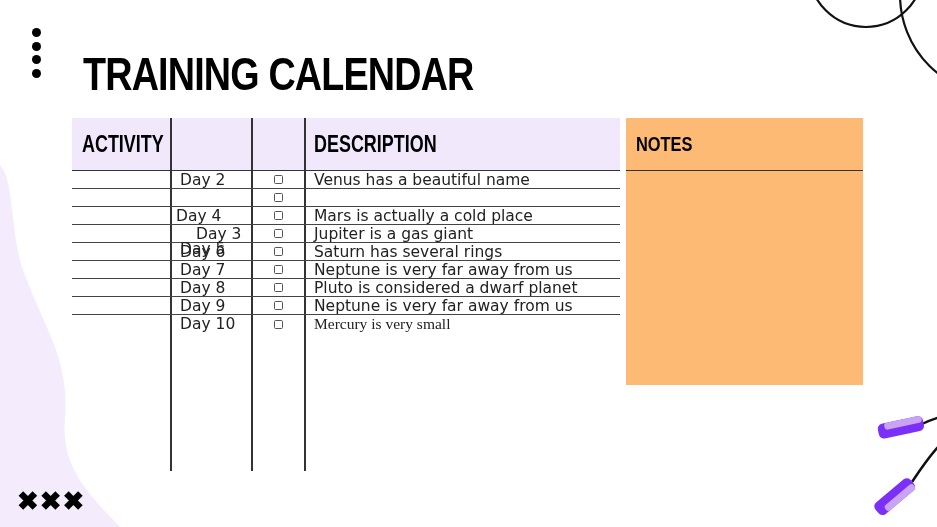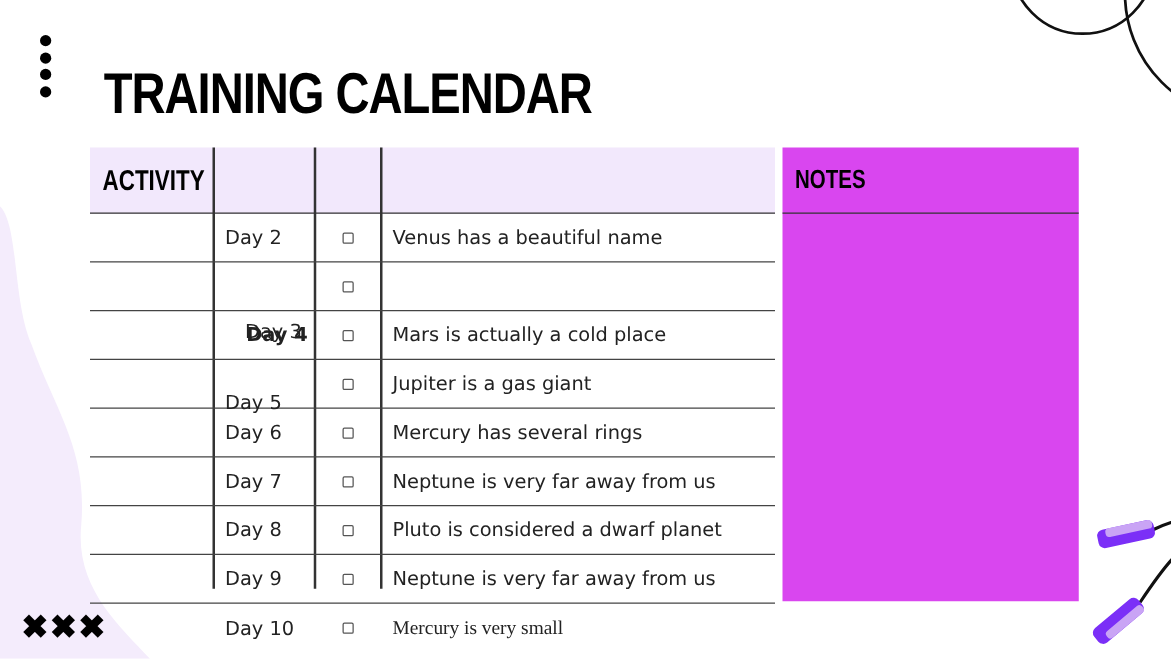--- a/index.html
+++ b/index.html
@@ -5,26 +5,26 @@
   html,body{margin:0;padding:0;}
   body{width:937px;height:527px;position:relative;overflow:hidden;background:#ffffff;font-family:"DejaVu Sans",sans-serif;}
   .blob{position:absolute;left:0;top:0;width:937px;height:527px;}
   .dots{position:absolute;left:32px;top:28px;width:10px;}
   .dots span{display:block;width:9px;height:9px;border-radius:50%;background:#000;margin-bottom:4.5px;}
   .title{position:absolute;left:83px;top:50px;font-family:"Liberation Sans",sans-serif;font-weight:bold;font-size:46px;letter-spacing:-1px;color:#000;transform:scaleX(0.82);transform-origin:left top;line-height:1.05;}
   .table{position:absolute;left:72px;top:118px;width:548px;}
   .thead{height:53px;background:#f2e8fc;position:relative;border-bottom:1.5px solid #333;box-sizing:border-box;}
   .th{position:absolute;top:0;height:53px;display:flex;align-items:center;font-family:"Liberation Sans",sans-serif;font-weight:bold;font-size:23px;color:#000;}
   .th span{display:inline-block;transform:scaleX(0.78);transform-origin:left center;white-space:nowrap;}
-  .row{height:39px;position:relative;border-bottom:1.5px solid #444;box-sizing:border-box;}
+  .row{height:18px;position:relative;border-bottom:1.5px solid #444;box-sizing:border-box;}
   .row:last-child{border-bottom:none;}
   .cell{position:absolute;top:0;height:100%;display:flex;align-items:center;font-size:15.5px;color:#222;}
   .vline{position:absolute;top:0;width:1.5px;background:#333;height:353px;}
   .cb{width:7px;height:7px;border:1px solid #555;border-radius:1.5px;}
-  .notes{position:absolute;left:626px;top:118px;width:237px;height:363px;background:#d946ef;}
+  .notes{position:absolute;left:626px;top:118px;width:237px;height:267px;background:#fdba74;}
   .notes-head{height:53px;border-bottom:1.5px solid #333;box-sizing:border-box;display:flex;align-items:center;padding-left:10px;font-family:"Liberation Sans",sans-serif;font-weight:bold;font-size:21px;}
   .notes-head span{display:inline-block;transform:scaleX(0.78);transform-origin:left center;}
   .xxx{position:absolute;left:17px;top:488px;font-family:"Liberation Sans",sans-serif;font-weight:bold;font-size:26px;letter-spacing:1px;color:#000;line-height:1;}
   .deco{position:absolute;left:0;top:0;width:937px;height:527px;pointer-events:none;}
 </style>
 </head>
 <body>
 
 <svg class="blob" viewBox="0 0 937 527">
   <path d="M0,165 C15,180 10,240 25,275 C45,330 70,360 65,420 C60,470 95,500 120,527 L0,527 Z" fill="#f4ecfc"></path>
@@ -55,20 +55,23 @@
 <div class="title">TRAINING CALENDAR</div>
 
 <div class="table">
   <div class="thead">
     <div class="th" style="left:10px;">
         <span>ACTIVITY</span>
       </div>
     <div class="th" style="left:190px;">
         <span></span>
       </div>
+    <div class="th" style="left:242px;">
+        <span>DESCRIPTION</span>
+      </div>
   </div>
   <div class="vline" style="left:98px;"></div>
   <div class="vline" style="left:179px;"></div>
   <div class="vline" style="left:232px;"></div>
 
   <div class="tbody">
     <div class="row">
       <div class="cell" style="left:10px;"></div>
       <div class="cell" style="left:108px;">Day 2</div>
       <div class="cell" style="left:202px;">
@@ -78,41 +81,41 @@
     </div>
     <div class="row">
       <div class="cell" style="left:10px;"></div>
       <div class="cell" style="left:124px;margin-top:36px;">Day 3</div>
       <div class="cell" style="left:202px;">
           <div class="cb"></div>
         </div>
     </div>
     <div class="row">
       <div class="cell" style="left:10px;"></div>
-      <div class="cell" style="left:125px;font-weight:bold;">Day 4</div>
+      <div class="cell" style="left:104px;">Day 4</div>
       <div class="cell" style="left:202px;">
           <div class="cb"></div>
         </div>
       <div class="cell" style="left:242px;">Mars is actually a cold place</div>
     </div>
     <div class="row">
       <div class="cell" style="left:10px;"></div>
       <div class="cell" style="left:108px;margin-top:15px;">Day 5</div>
       <div class="cell" style="left:202px;">
           <div class="cb"></div>
         </div>
       <div class="cell" style="left:242px;">Jupiter is a gas giant</div>
     </div>
     <div class="row">
       <div class="cell" style="left:10px;"></div>
       <div class="cell" style="left:108px;">Day 6</div>
       <div class="cell" style="left:202px;">
           <div class="cb"></div>
         </div>
-      <div class="cell" style="left:242px;">Mercury has several rings</div>
+      <div class="cell" style="left:242px;">Saturn has several rings</div>
     </div>
     <div class="row">
       <div class="cell" style="left:10px;"></div>
       <div class="cell" style="left:108px;">Day 7</div>
       <div class="cell" style="left:202px;">
           <div class="cb"></div>
         </div>
       <div class="cell" style="left:242px;">Neptune is very far away from us</div>
     </div>
     <div class="row">

